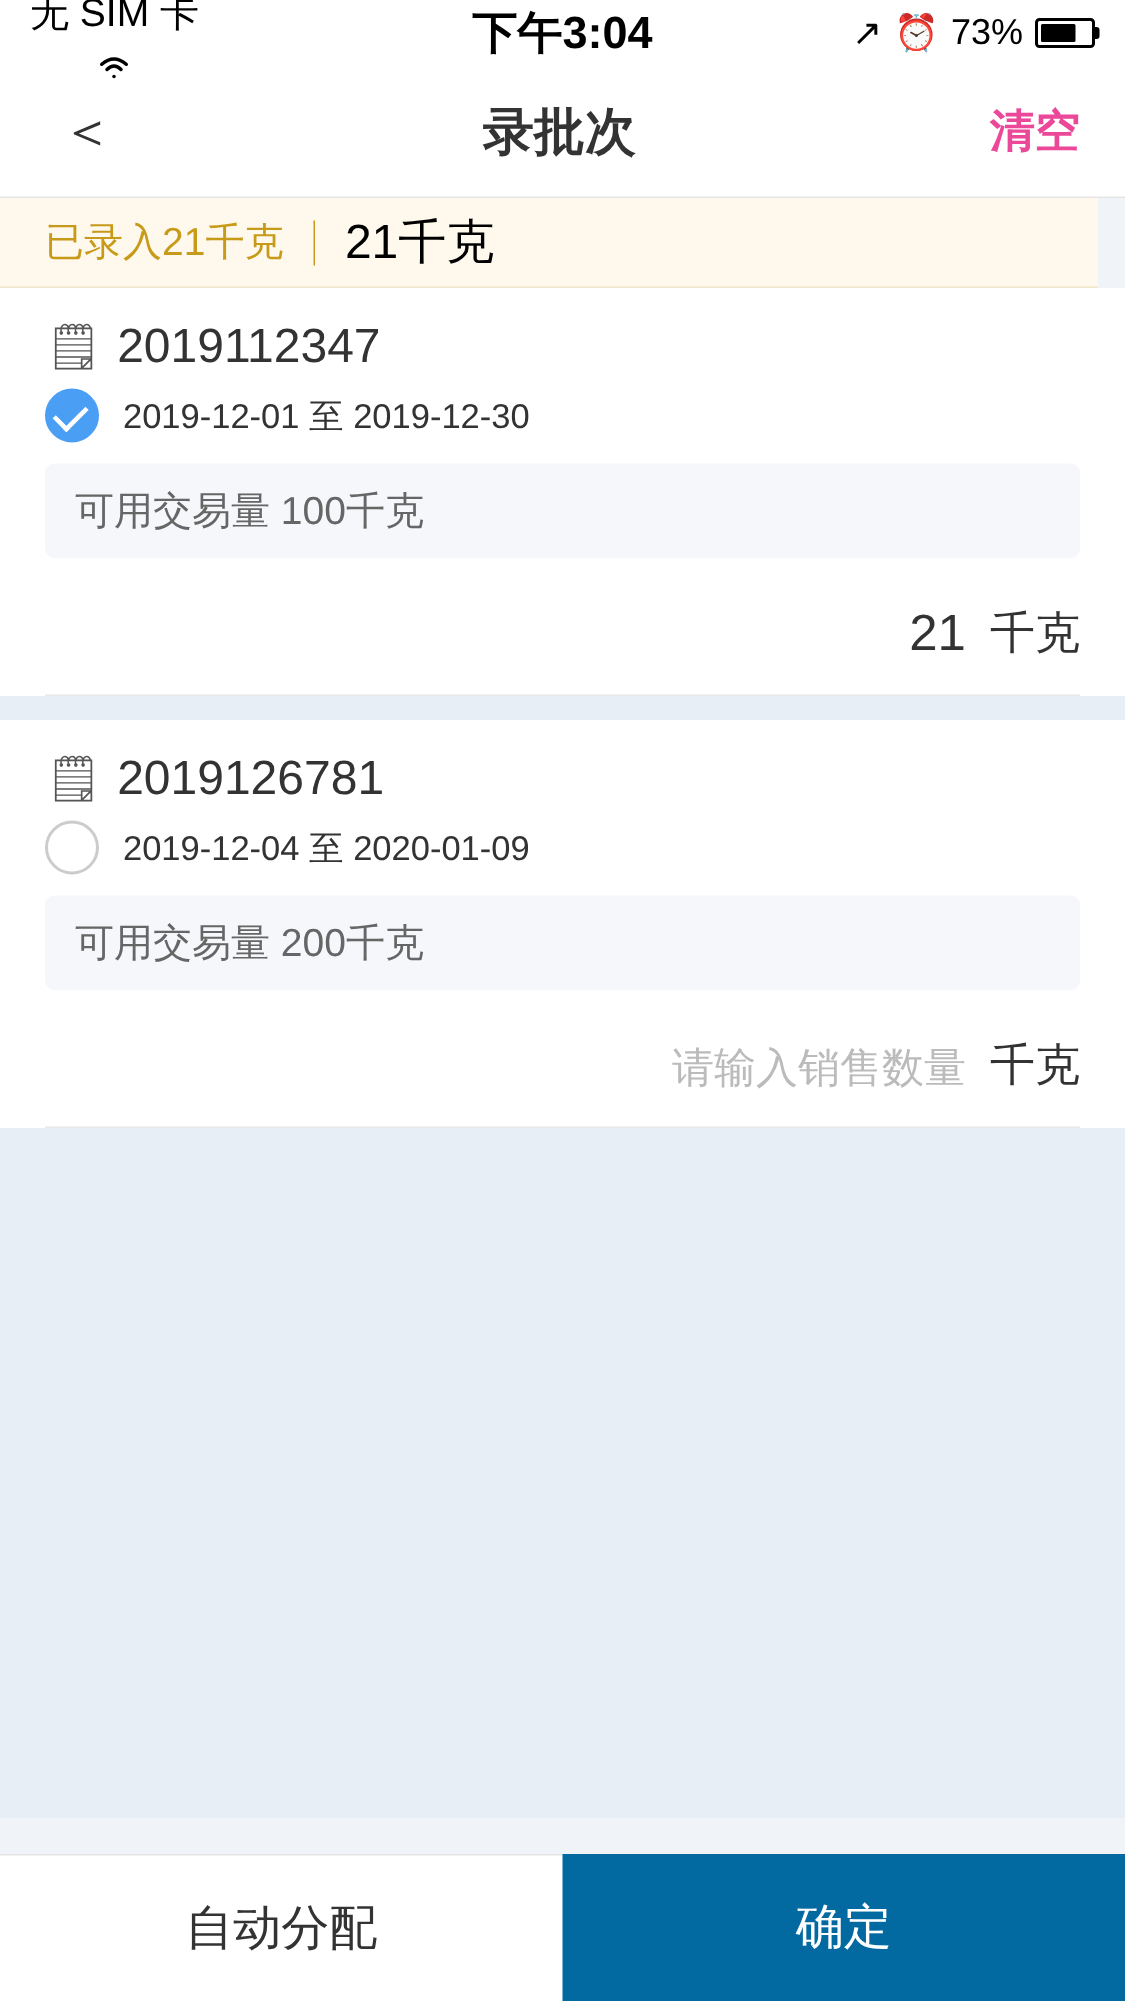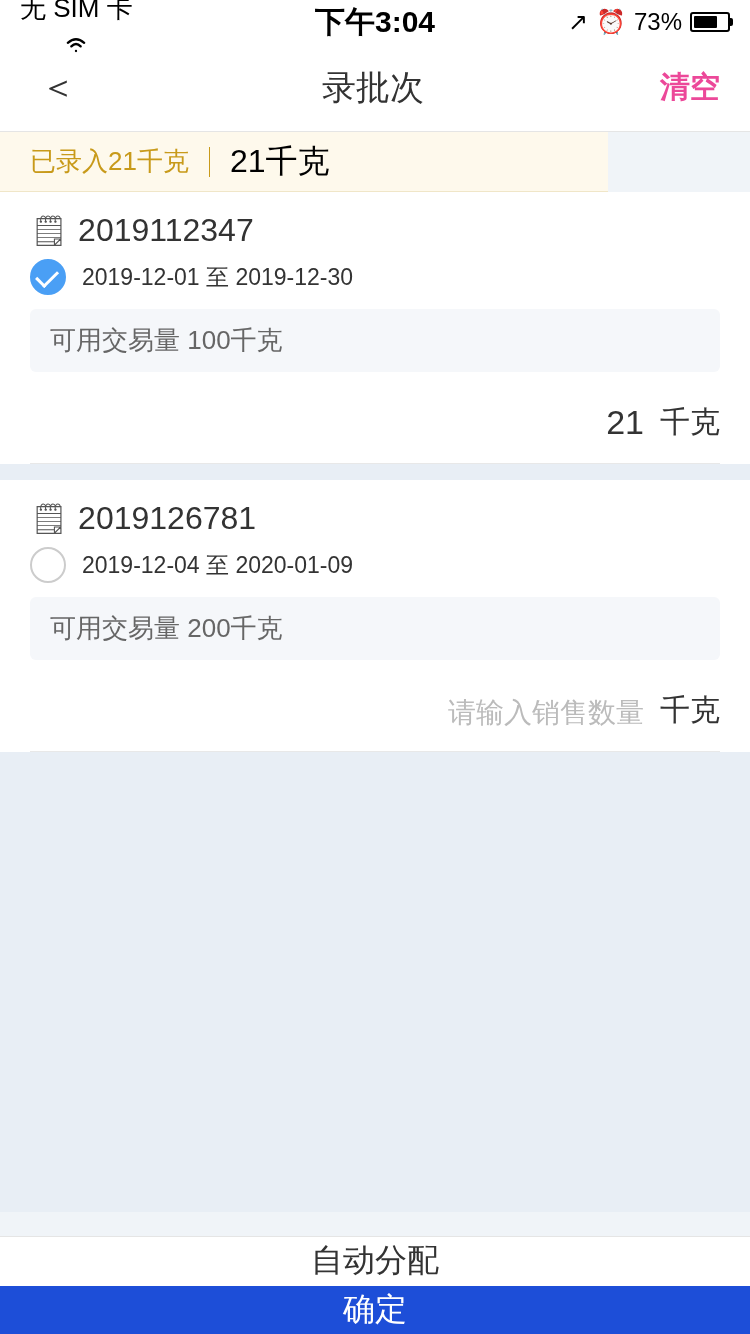--- a/index.html
+++ b/index.html
@@ -92,33 +92,33 @@
       border-bottom: 1px solid #e5e5e5;
     }
     .nav-back {
       font-size: 36px;
       color: #333;
       cursor: pointer;
       padding: 10px;
     }
     .nav-title {
       font-size: 34px;
-      font-weight: 400;
+      font-weight: 700;
       color: #333;
     }
     .nav-clear {
       font-size: 30px;
       color: #ec4899;
       cursor: pointer;
       font-weight: bold;
     }
 
     
     .info-banner {
-      width: 608px;
+      width: 732px;
       height: 60px;
       background: #fef9ec;
       display: flex;
       align-items: center;
       padding: 0 30px;
       gap: 20px;
       border-bottom: 1px solid #f0e6c8;
     }
     .info-banner-label {
       font-size: 26px;
@@ -256,41 +256,40 @@
 
     
     .bottom-bar {
       width: 750px;
       height: 98px;
       display: flex;
       position: fixed;
       bottom: 0;
       left: 0;
       background: #fff;
-      flex-direction: column;
     }
 
     .btn-auto {
       flex: 1;
       height: 100%;
       background: #fff;
       border: none;
       border-top: 1px solid #e5e5e5;
       font-size: 32px;
       color: #333;
       cursor: pointer;
       display: flex;
       align-items: center;
       justify-content: center;
     }
 
     .btn-confirm {
       flex: 1;
       height: 100%;
-      background: #1d4ed8;
+      background: #0369a1;
       border: none;
       font-size: 32px;
       color: #fff;
       cursor: pointer;
       display: flex;
       align-items: center;
       justify-content: center;
     }
   </style>
 </head>

